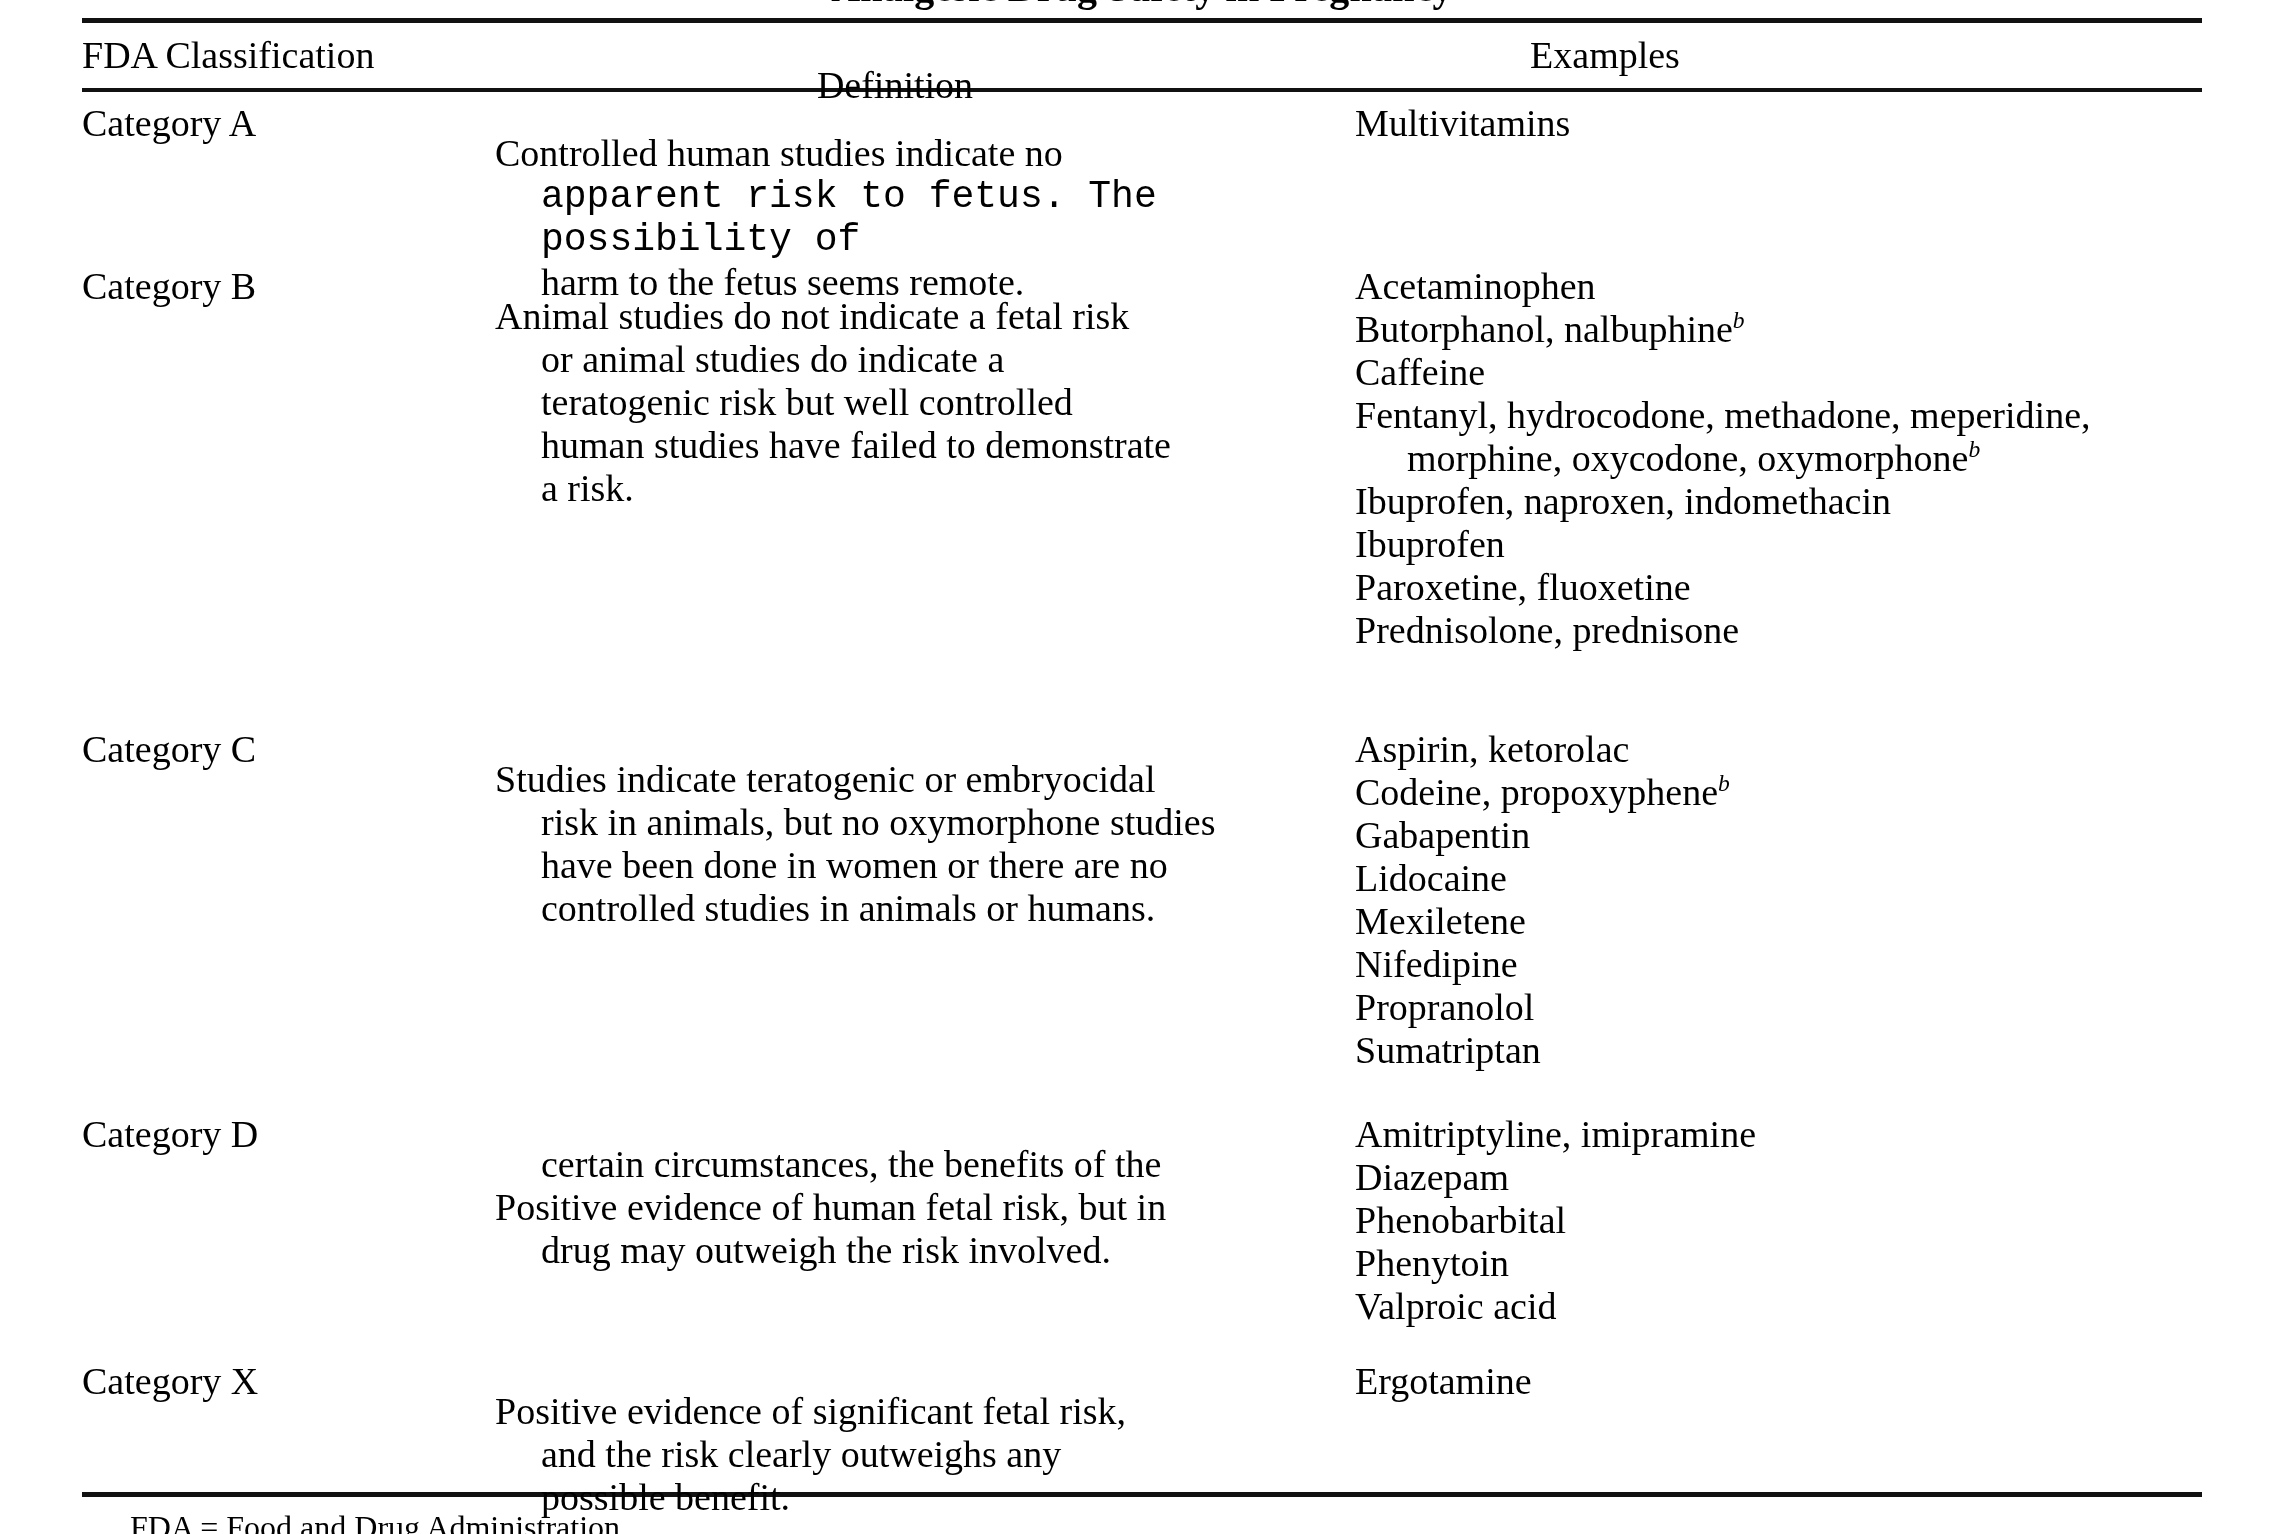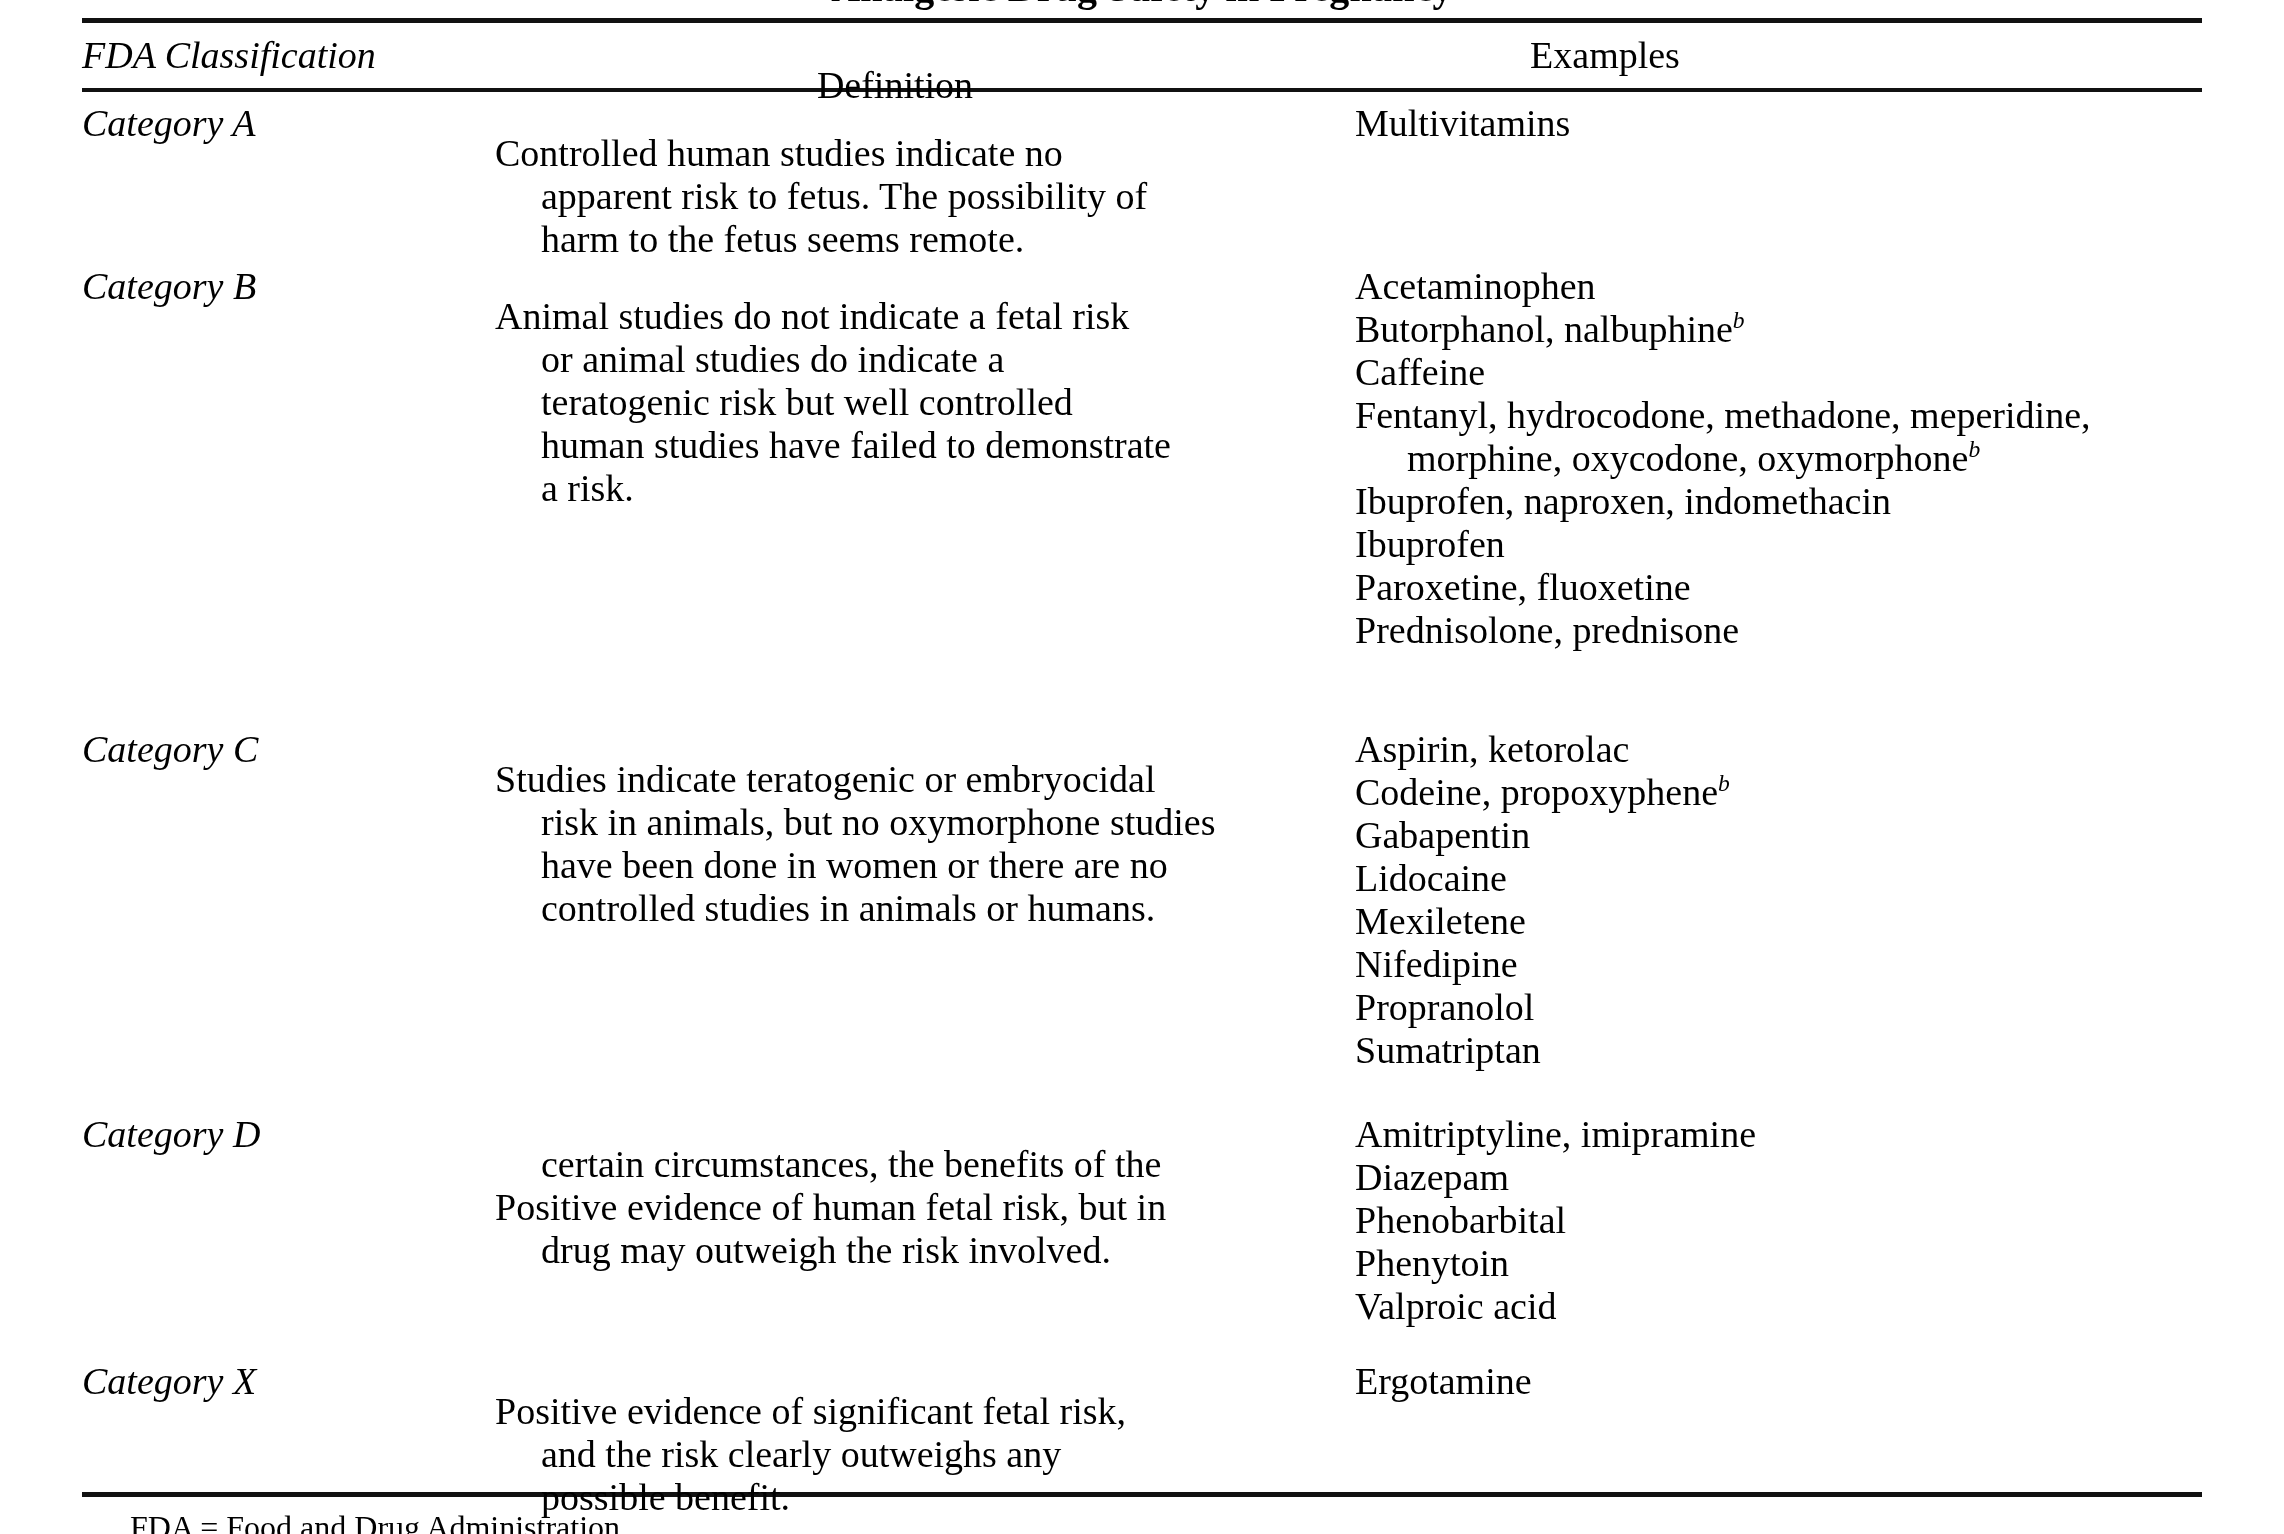--- a/index.html
+++ b/index.html
@@ -63,21 +63,20 @@
     width: 2284px;
   }
   .cell {
     position: absolute;
     font-size: 38px;
     line-height: 43px;
   }
   .col-class {
     left: 82px;
     width: 400px;
-    font-style: italic;
   }
   .col-def {
     left: 495px;
     width: 800px;
     margin-top: 30px;
   }
   .col-ex {
     left: 1355px;
     width: 870px;
   }
@@ -129,21 +128,21 @@
   <div class="table" id="table-root">
     <div class="row header" id="header-row" style="top:34px;">
         <div class="cell col-class">FDA Classification</div>
         <div class="cell col-def">Definition</div>
         <div class="cell col-ex">Examples</div>
       </div>
   <div class="row" style="top: 102px;">
         <div class="cell col-class">Category A</div>
         <div class="cell col-def">
           <div>Controlled human studies indicate no</div>
-          <div style="padding-left: 46px;">apparent risk to fetus. The possibility of</div>
+          <div style="padding-left: 46px; font-family: Liberation Mono, monospace;">apparent risk to fetus. The possibility of</div>
           <div style="padding-left: 46px;">harm to the fetus seems remote.</div>
         </div>
         <div class="cell col-ex">
           <div class="ex-line hang-ex">Multivitamins</div>
         </div>
       </div>
       <div class="row" style="top: 265px;">
         <div class="cell col-class">Category B</div>
         <div class="cell col-def">
           <div>Animal studies do not indicate a fetal risk</div>

